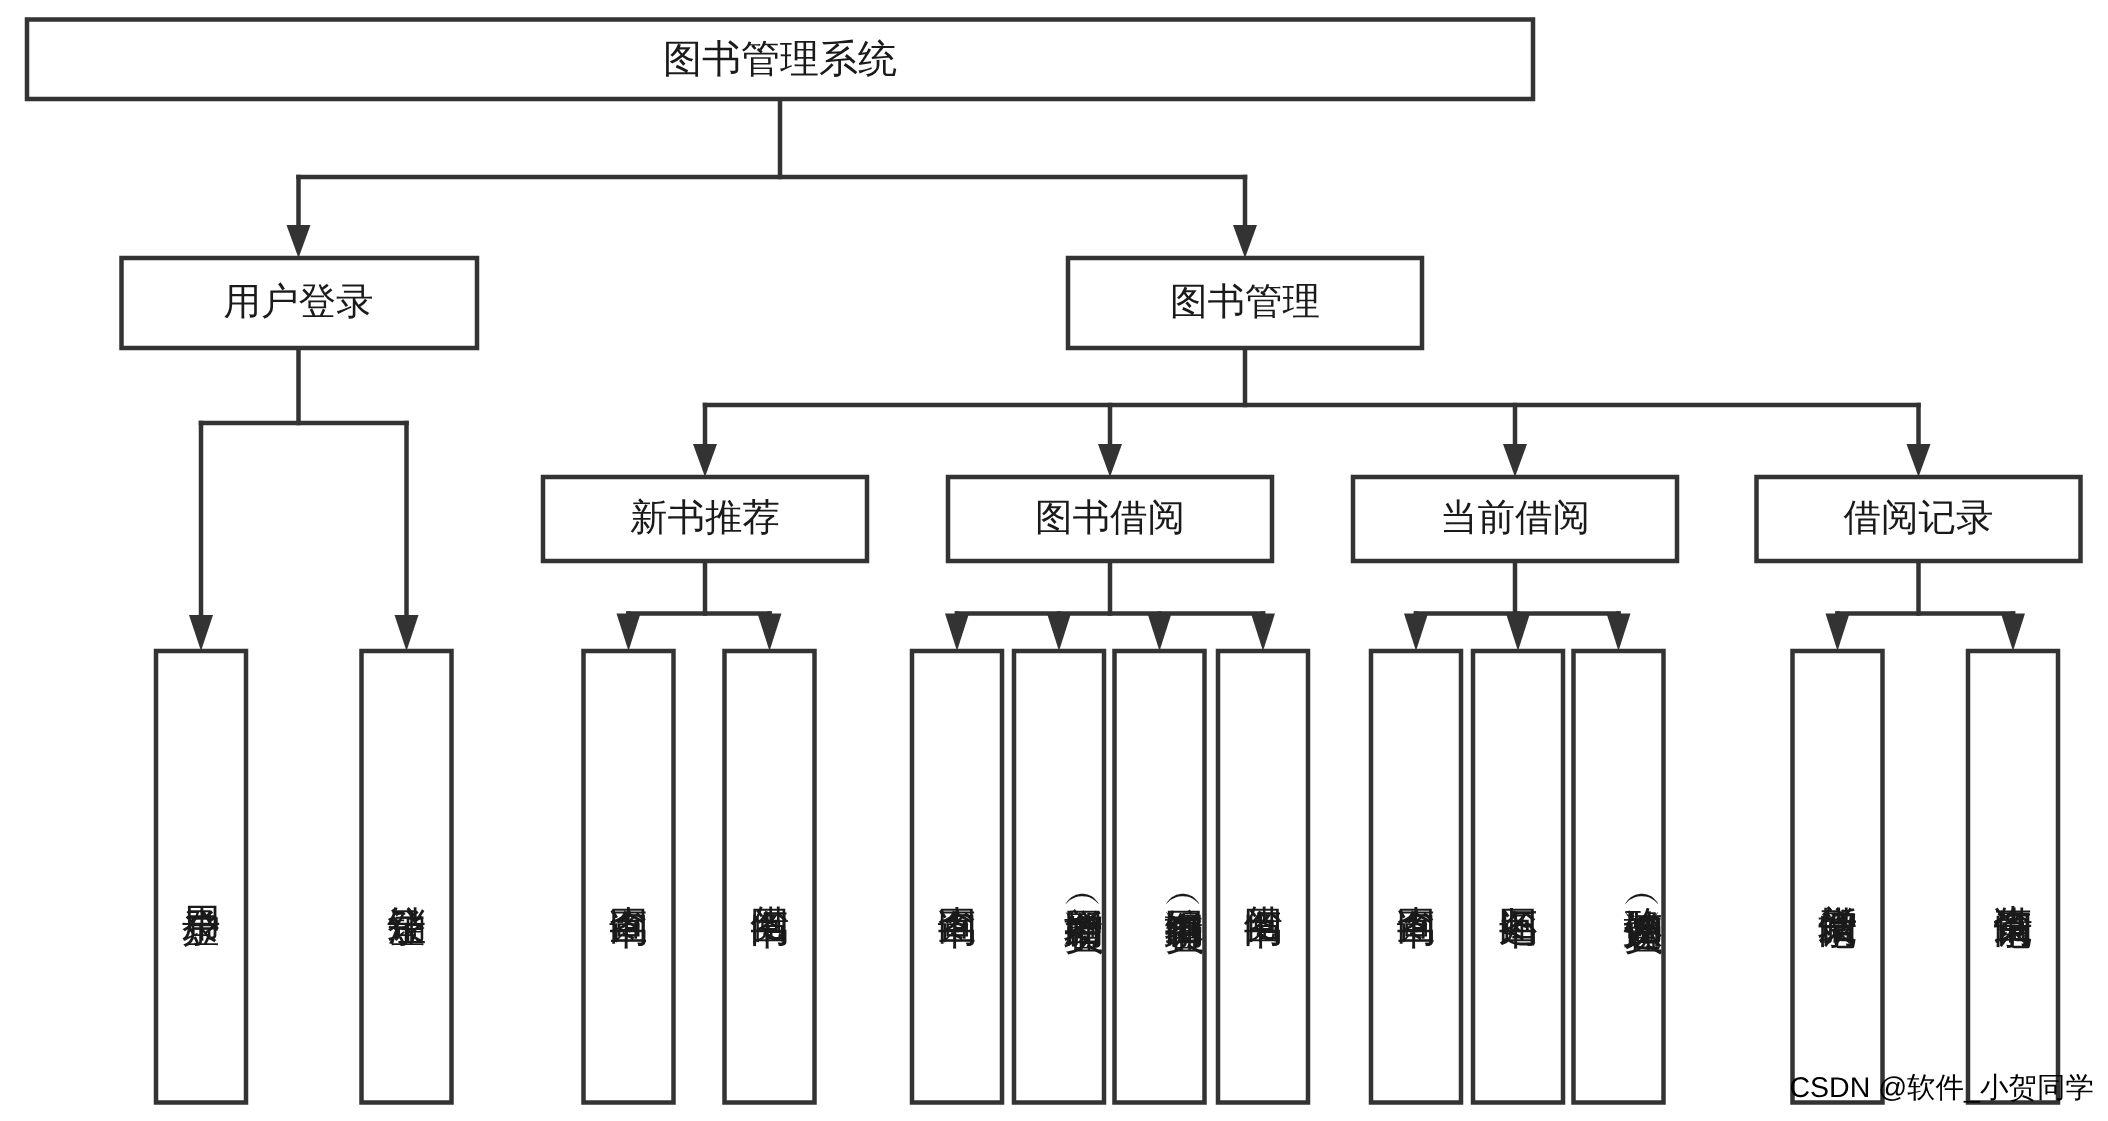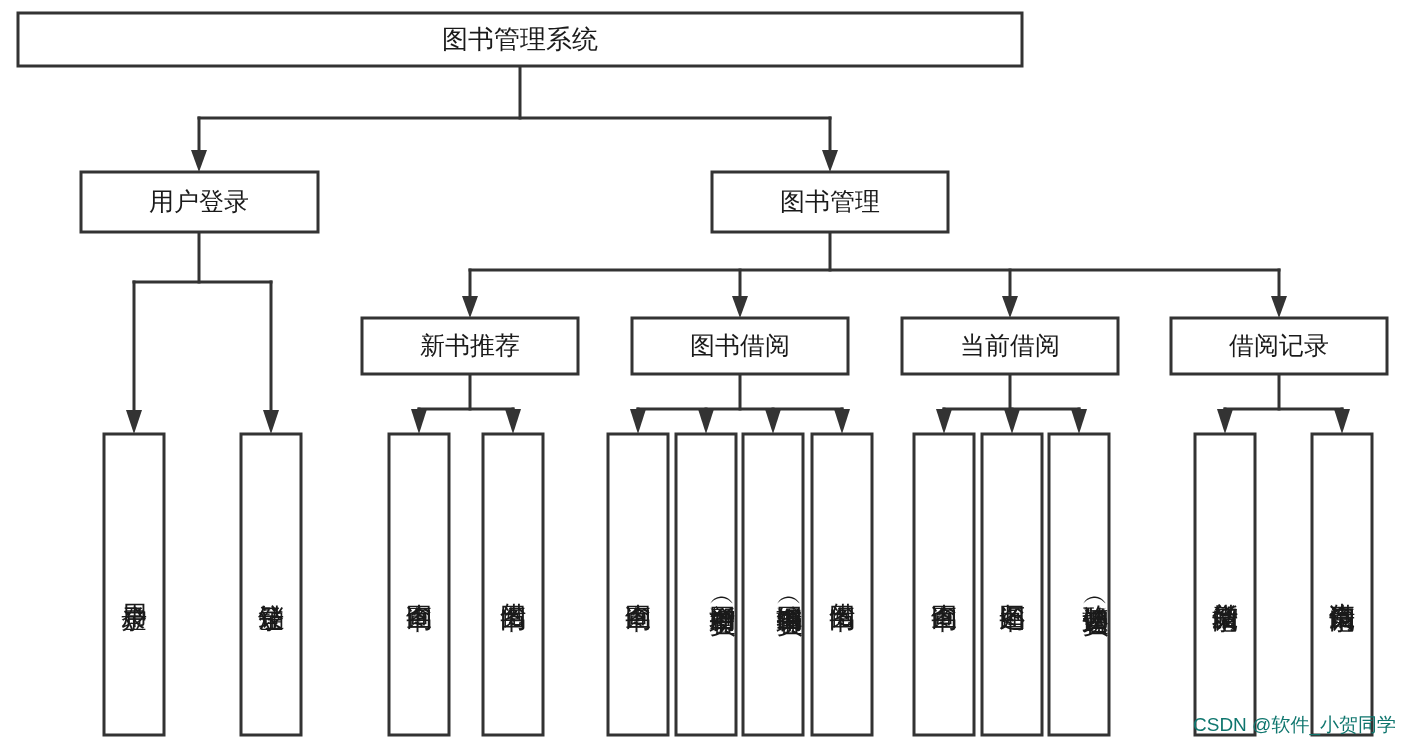--- a/index.html
+++ b/index.html
@@ -69,21 +69,21 @@
     align-items: center;
     justify-content: center;
     box-sizing: border-box;
     white-space: nowrap;
     pointer-events: none;
   }
   .watermark {
     position: absolute;
     font-family: "Liberation Sans", "DejaVu Sans", sans-serif;
     font-size: 19px;
-    color: #0f766e;
+    color: #000000;
     white-space: nowrap;
   }
 </style>
 </head>
 <body>
 
 <div id="diagram-root">
 
   <svg class="flowchart" viewBox="0 0 1405 747" xmlns="http://www.w3.org/2000/svg">
 

